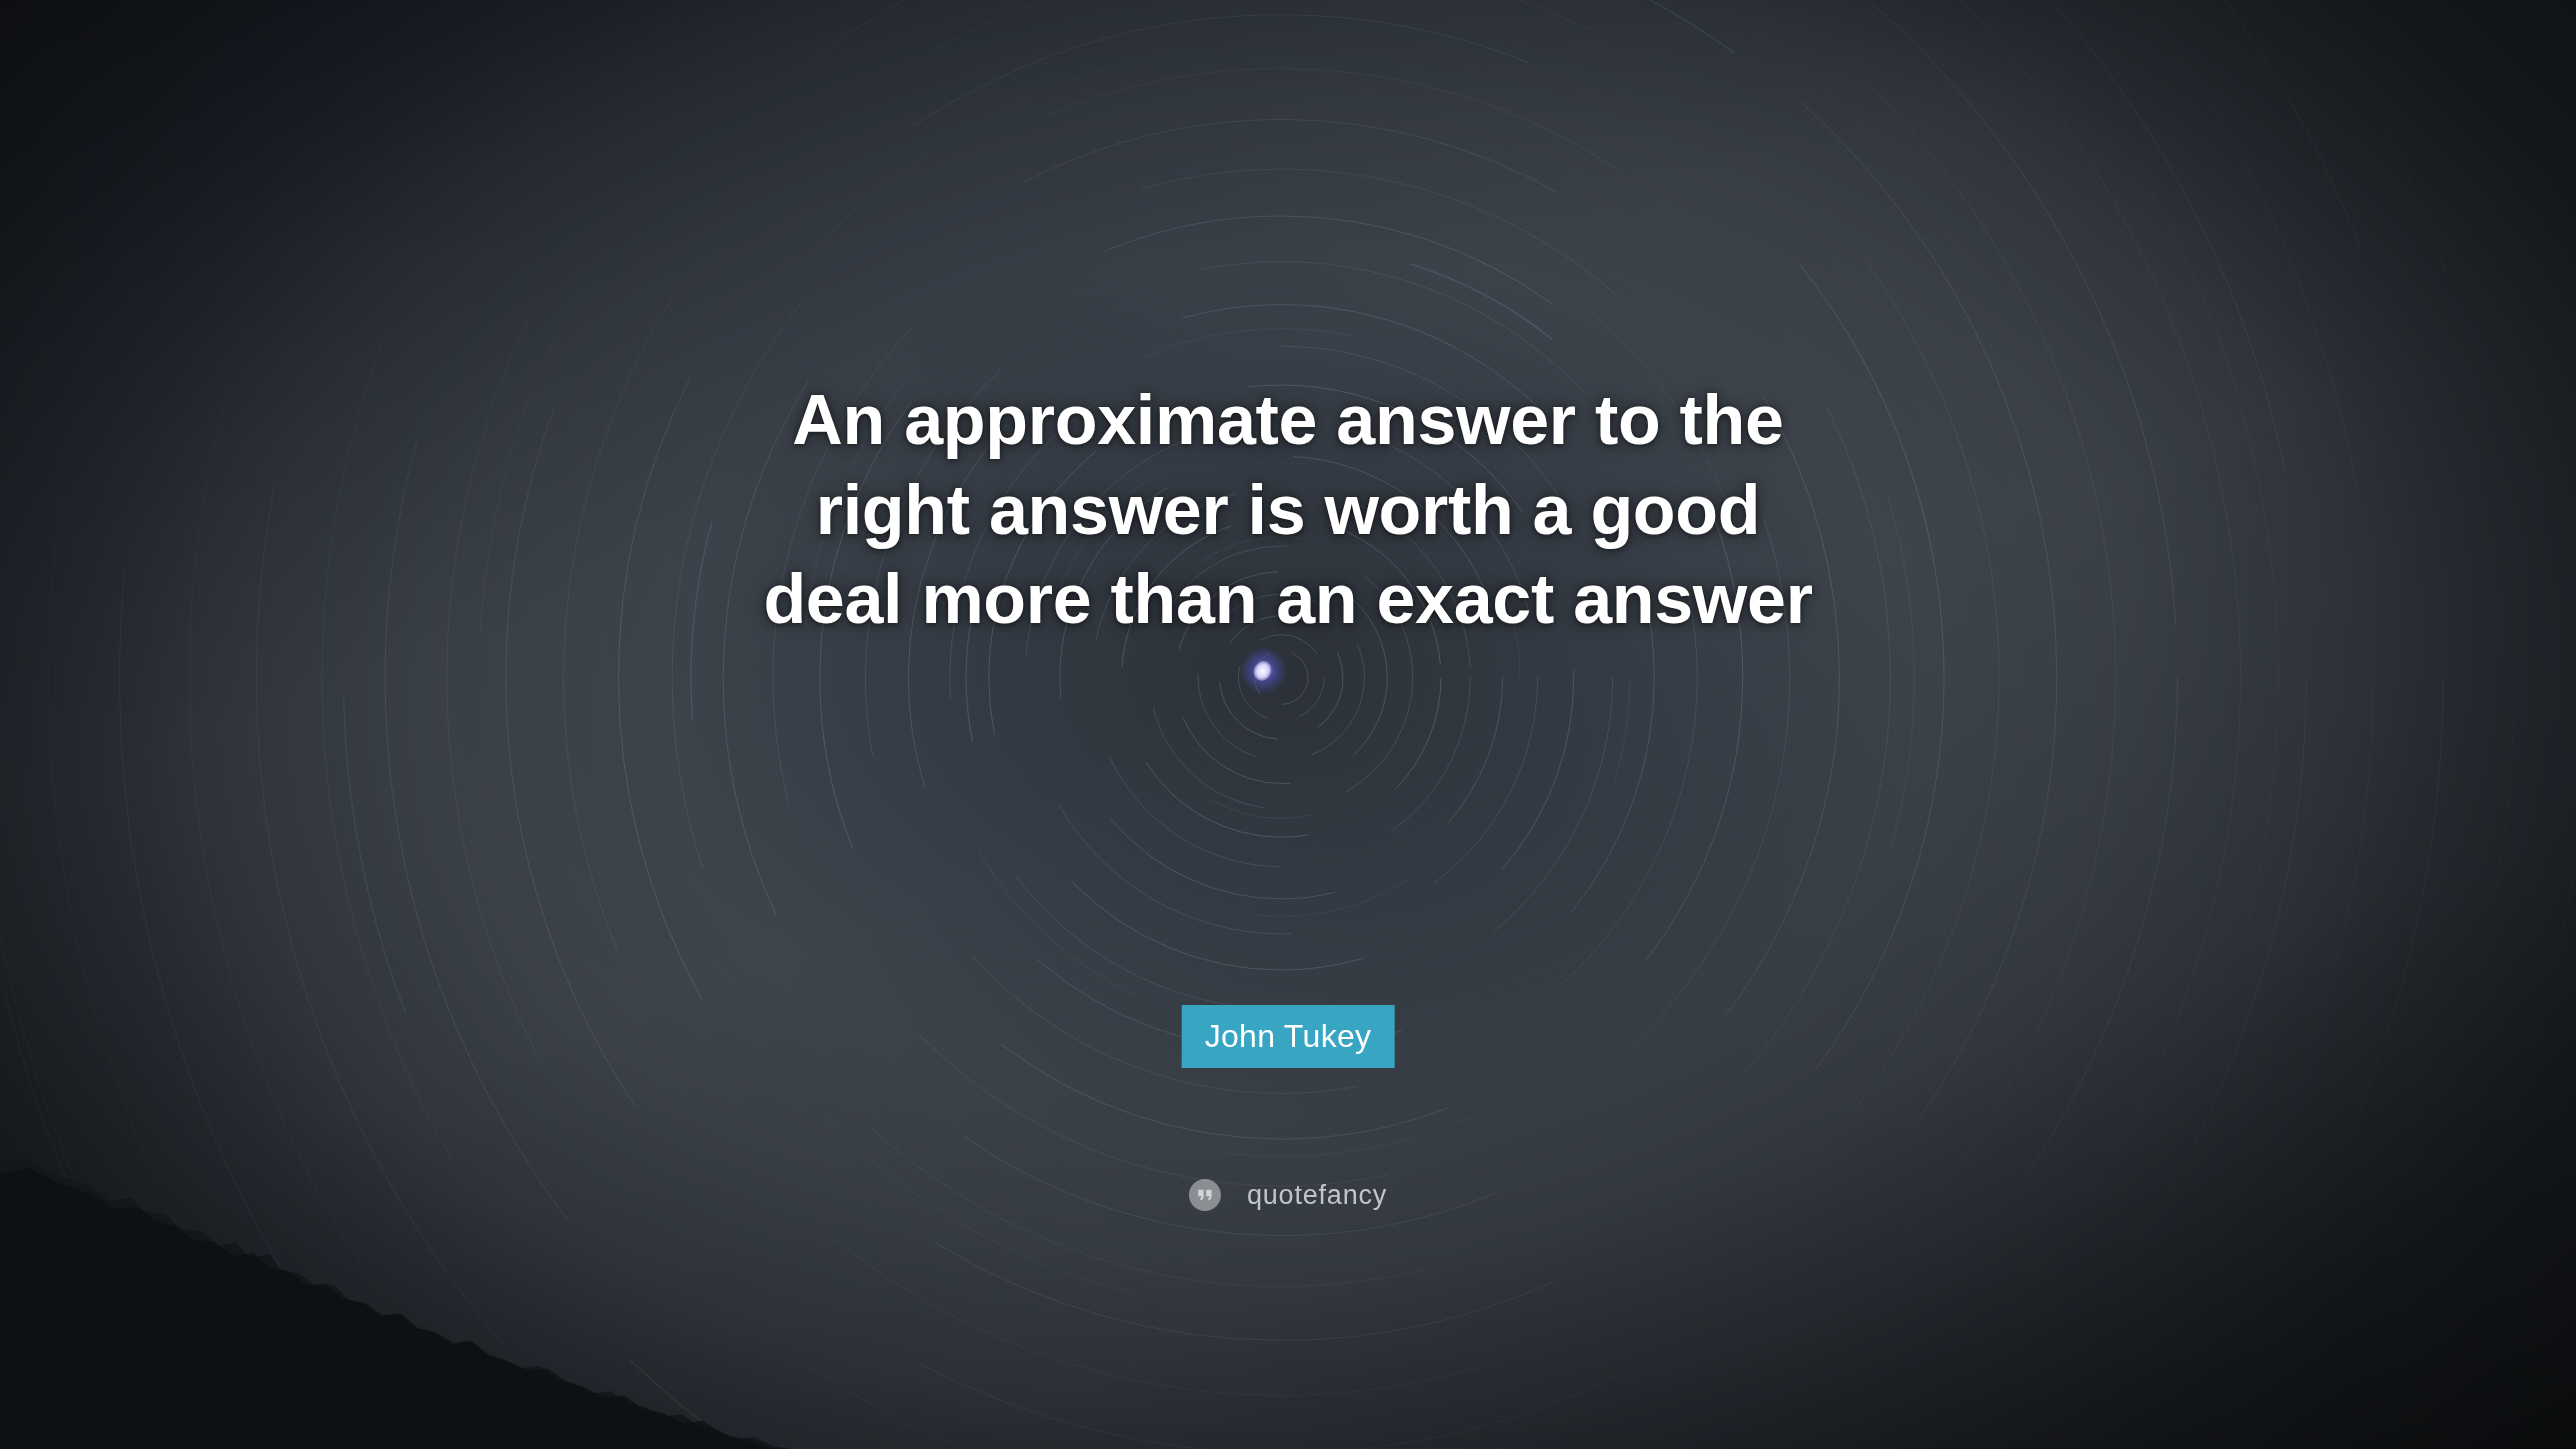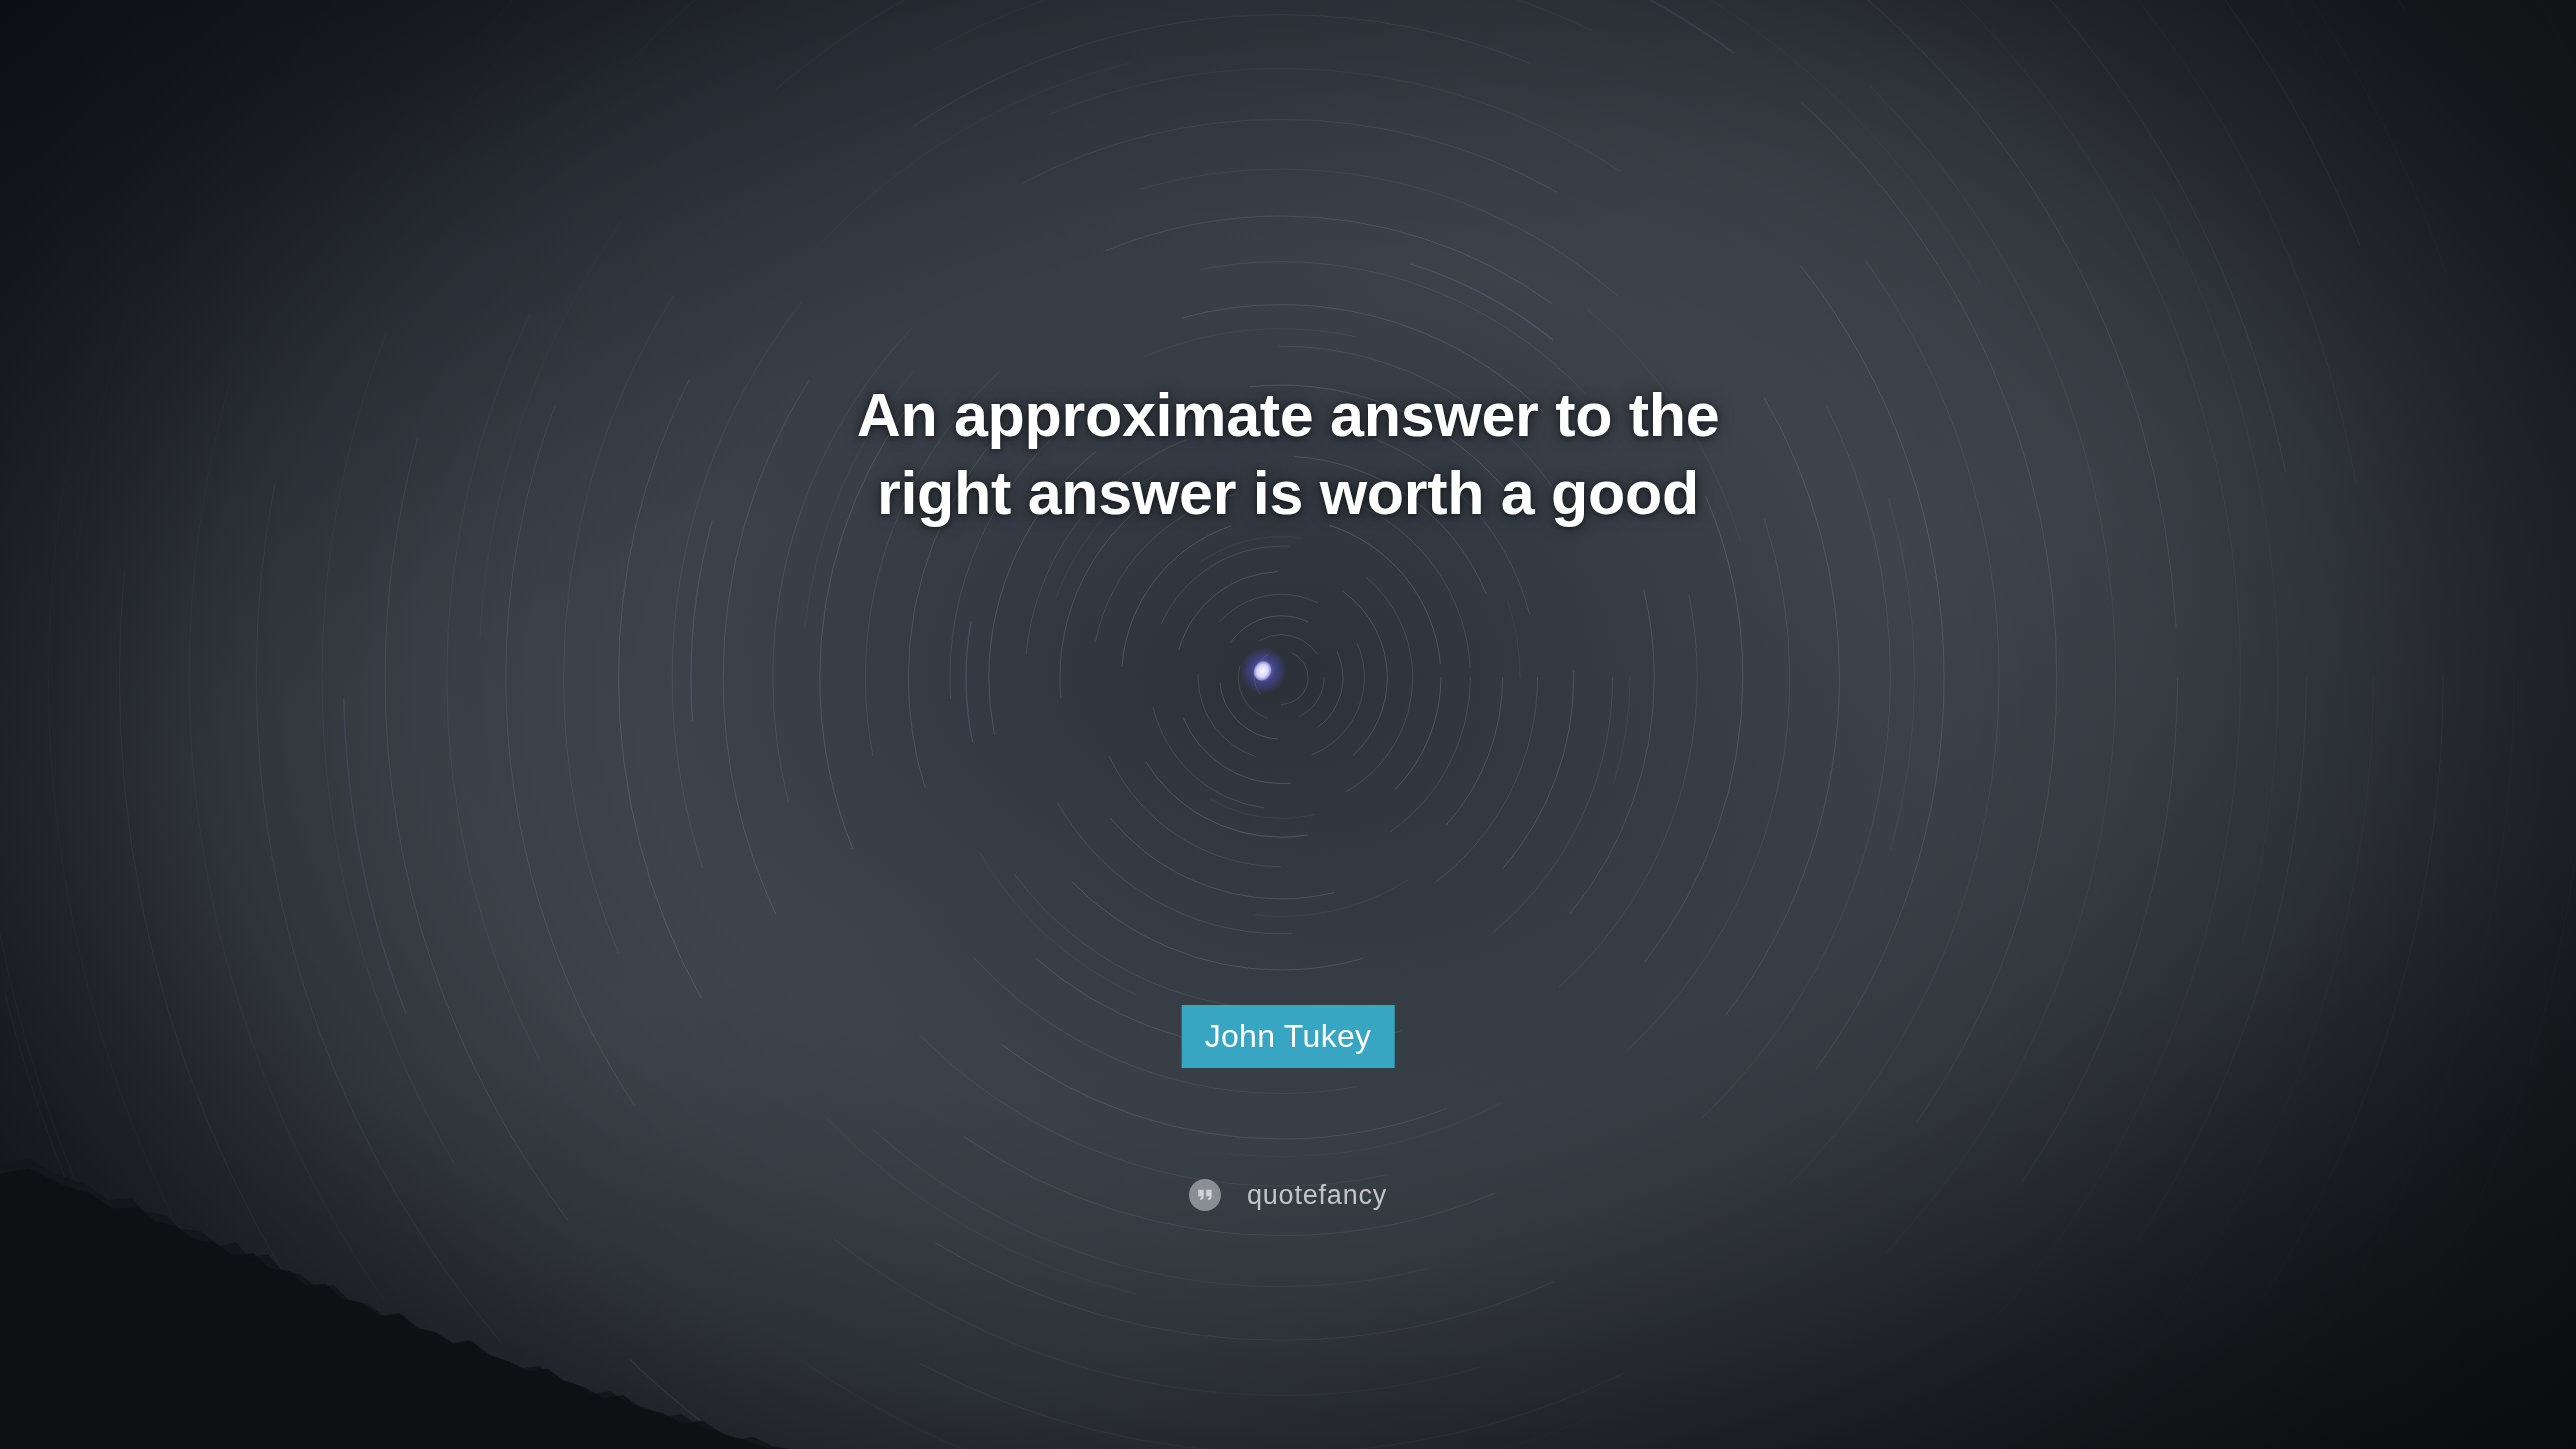--- a/index.html
+++ b/index.html
@@ -86,21 +86,21 @@
     top: 376px;
     left: 50%;
     transform: translateX(-50%);
     width: 1623px;
     text-align: center;
   }
 
   .quote-line {
     display: block;
     color: #ffffff;
-    font-size: 61px;
+    font-size: 70px;
     line-height: 1.28;
     font-weight: 700;
     letter-spacing: -0.3px;
     white-space: nowrap;
     text-shadow:
       0 1.3px 6.7px rgba(0,0,0,0.55),
       0 0 17.4px rgba(0,0,0,0.35);
   }
 
   .author-wrap {
@@ -270,20 +270,21 @@
                L844,460 L872,468 L900,484 L930,480 L958,500 L988,506 L1018,522
                L1048,518 L1078,538 L1110,546 L1142,558 L1170,560 Z" fill="#0e1114" opacity="0.85"></path>
     </svg>
   </div>
 
   <div class="content">
 
     <div class="quote-block">
       <span class="quote-line">An approximate answer to the</span>
       <span class="quote-line">right answer is worth a good</span>
+      <span class="quote-line">deal more than an exact answer</span>
     </div>
 
     <div class="author-wrap">
       <span class="author-badge">John Tukey</span>
     </div>
 
     <div class="watermark">
       <span class="wm-badge">
         <svg width="20" height="20" viewBox="0 0 30 30" xmlns="http://www.w3.org/2000/svg">
           <path d="M5 7 h8 v10 q0 5 -5 6 v-3 q2 -1 2 -3 h-5 Z" fill="#ffffff"></path>

